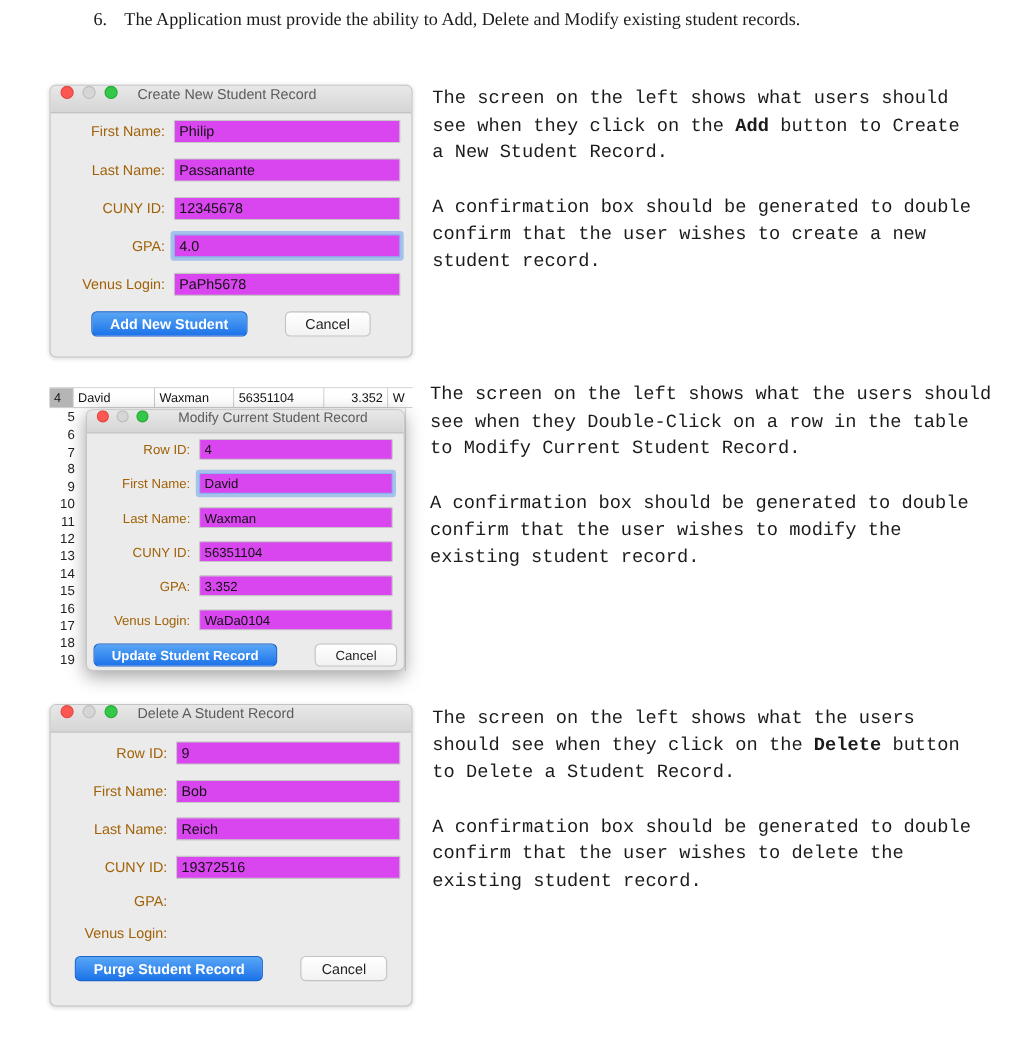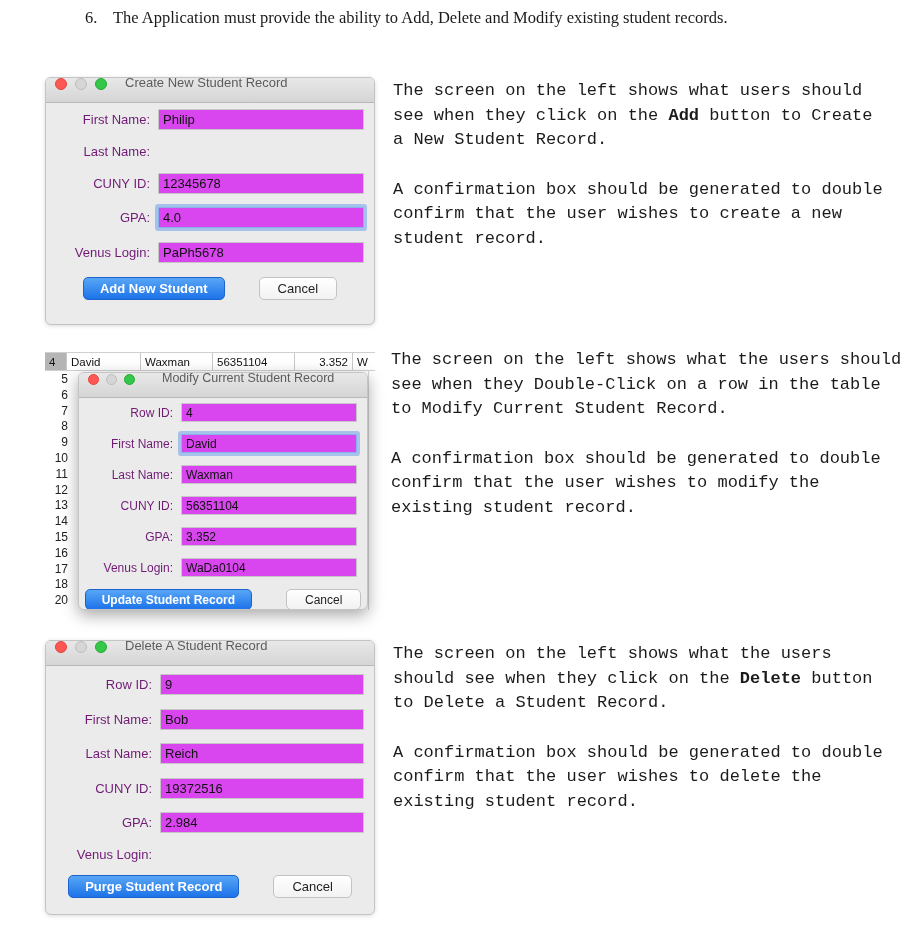--- a/index.html
+++ b/index.html
@@ -29,21 +29,21 @@
   .note b { font-weight:bold; }
 
   
   .dlg {
     position:absolute; background:#ebebeb;
     border:1px solid #c4c4c4; border-radius:6px;
     overflow:hidden;
     box-shadow:0 1px 4px rgba(0,0,0,.15);
   }
   .titlebar {
-    display:flex; align-items:flex-end; padding:12px 9px;
+    display:flex; align-items:flex-start; padding:0 9px;
     background:linear-gradient(#e8e8e8,#d5d5d5);
     border-bottom:1px solid #b9b9b9;
     height:25px;
   }
   .dlg2 .titlebar { height:21px; }
   .light { width:12px; height:12px; border-radius:50%; margin-right:8px; flex:0 0 auto; }
   .dlg2 .light { width:11px; height:11px; margin-right:7px; }
   .light.red   { background:#fd5754; border:1px solid #e14540; }
   .light.gray  { background:#d6d6d6; border:1px solid #bdbdbd; }
   .light.green { background:#34c749; border:1px solid #27a934; }
@@ -51,21 +51,21 @@
   .dlg2 .title { font-size:12.5px; margin-left:20px; }
 
   .fields { padding:6px 10px 0 10px; }
   .dlg2 .fields { padding:5px 10px 0 10px; }
   .dlg3 .fields { padding:8px 10px 0 10px; }
   .frow { display:flex; align-items:center; margin-bottom:13.75px; }
   .dlg2 .frow { margin-bottom:12px; }
   .dlg3 .frow { margin-bottom:13.5px; }
   .frow label {
     text-align:right; padding-right:8px;
-    font-size:13px; color:#701a75; white-space:nowrap;
+    font-size:13px; color:#a16207; white-space:nowrap;
   }
   .dlg1 .frow label { width:102px; flex:0 0 102px; }
   .dlg2 .frow label { width:92px;  flex:0 0 92px; font-size:12px; }
   .dlg3 .frow label { width:104px; flex:0 0 104px; }
   .frow input {
     flex:1; height:21px; min-width:0;
     border:1px solid #c6c6c6; border-radius:1px;
     background:#d946ef; color:#111;
     font:13px "Liberation Sans", sans-serif;
     padding:0 4px;
@@ -141,20 +141,21 @@
     <span class="light green"></span>
     <span class="title">Create New Student Record</span>
   </div>
   <div class="fields">
     <div class="frow">
       <label>First Name:</label>
       <input type="text" value="Philip" style="">
     </div>
     <div class="frow">
       <label>Last Name:</label>
+      <input type="text" value="Passanante" style="">
     </div>
     <div class="frow">
       <label>CUNY ID:</label>
       <input type="text" value="12345678" style="">
     </div>
     <div class="frow">
       <label>GPA:</label>
       <input type="text" class="focused" value="4.0" style="">
     </div>
     <div class="frow">
@@ -190,21 +191,21 @@
     <div>9</div>
     <div>10</div>
     <div>11</div>
     <div>12</div>
     <div>13</div>
     <div>14</div>
     <div>15</div>
     <div>16</div>
     <div>17</div>
     <div>18</div>
-    <div>20</div>
+    <div>19</div>
   </div>
   <div class="sliver"></div>
 
   <div class="dlg dlg2" style="left:33px; top:20px; width:290px; height:238px;">
     <div class="titlebar">
       <span class="light red"></span>
       <span class="light gray"></span>
       <span class="light green"></span>
       <span class="title">Modify Current Student Record</span>
     </div>
@@ -265,21 +266,20 @@
     <div class="frow">
       <label>Last Name:</label>
       <input type="text" value="Reich" style="">
     </div>
     <div class="frow">
       <label>CUNY ID:</label>
       <input type="text" value="19372516" style="">
     </div>
     <div class="frow">
       <label>GPA:</label>
-      <input type="text" value="2.984" style="">
     </div>
     <div class="frow">
       <label>Venus Login:</label>
     </div>
   </div>
   <div class="btnrow">
     <button class="btn primary">Purge Student Record</button>
     <button class="btn plain">Cancel</button>
   </div>
 </div>

